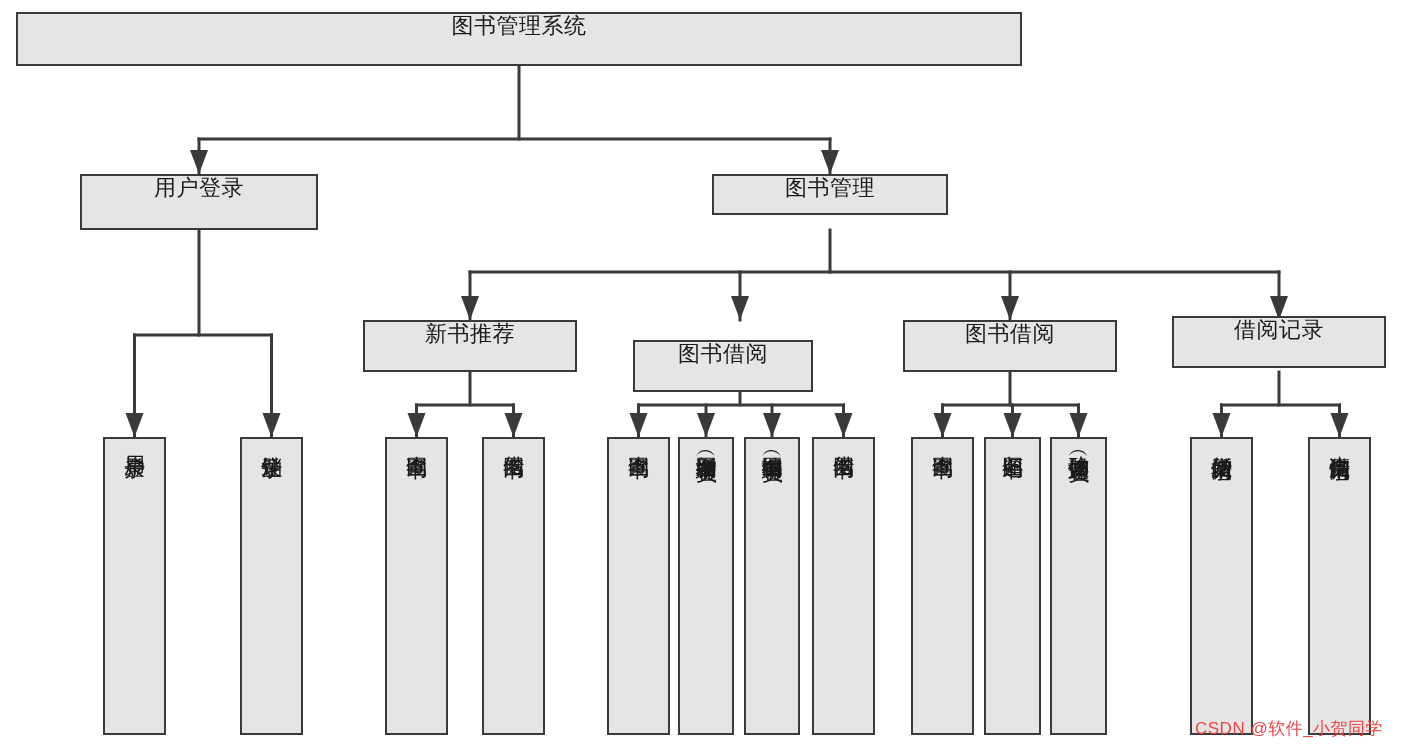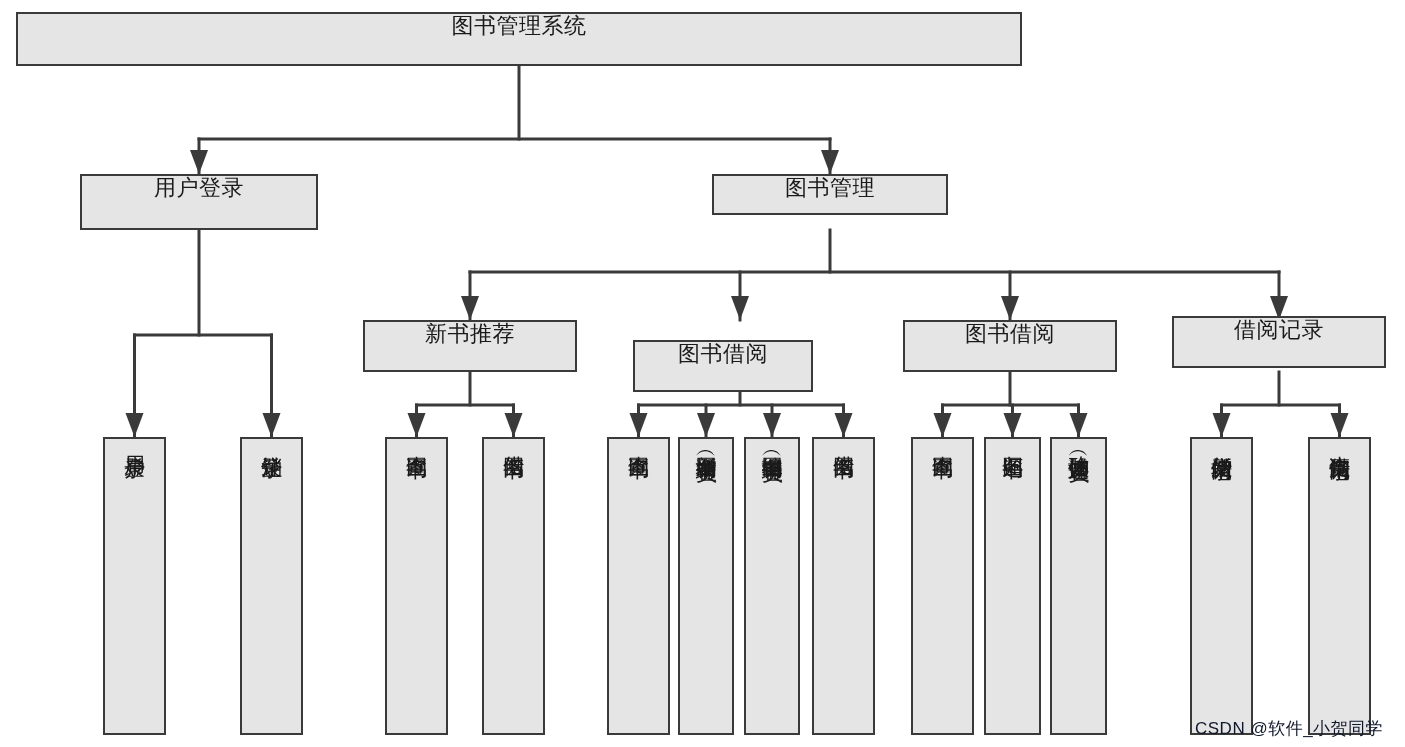--- a/index.html
+++ b/index.html
@@ -47,21 +47,21 @@
     writing-mode: vertical-rl;
     text-orientation: upright;
     line-height: 1.25;
     letter-spacing: 1px;
     white-space: nowrap;
     text-align: center;
   }
   .watermark {
     position: absolute;
     font-size: 17px;
-    color: #0f172a;
+    color: #ef4444;
     white-space: nowrap;
     letter-spacing: 0.5px;
     pointer-events: none;
   }
 </style>
 </head>
 <body>
 
 <div id="canvas">
 

